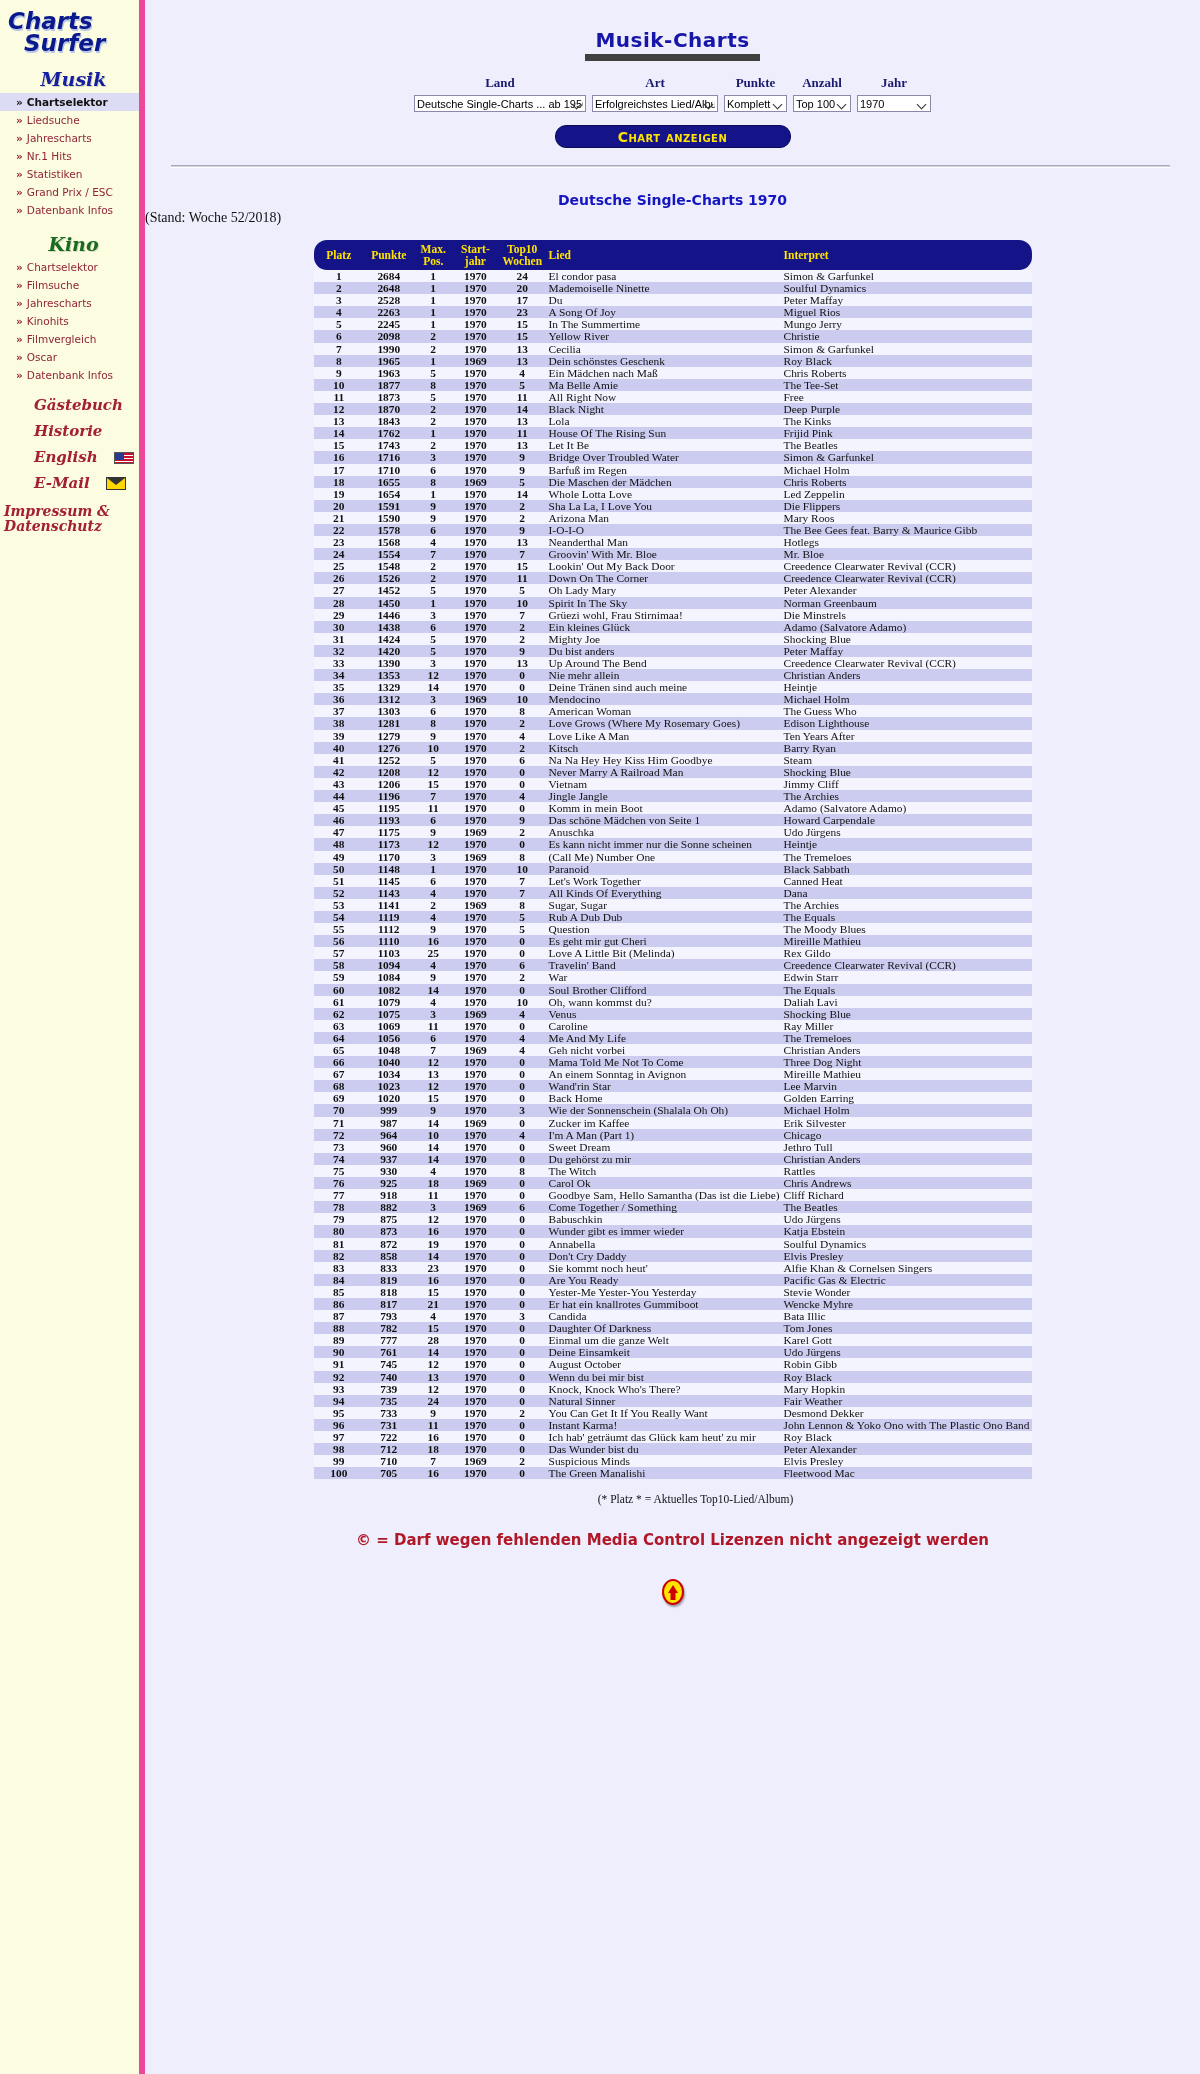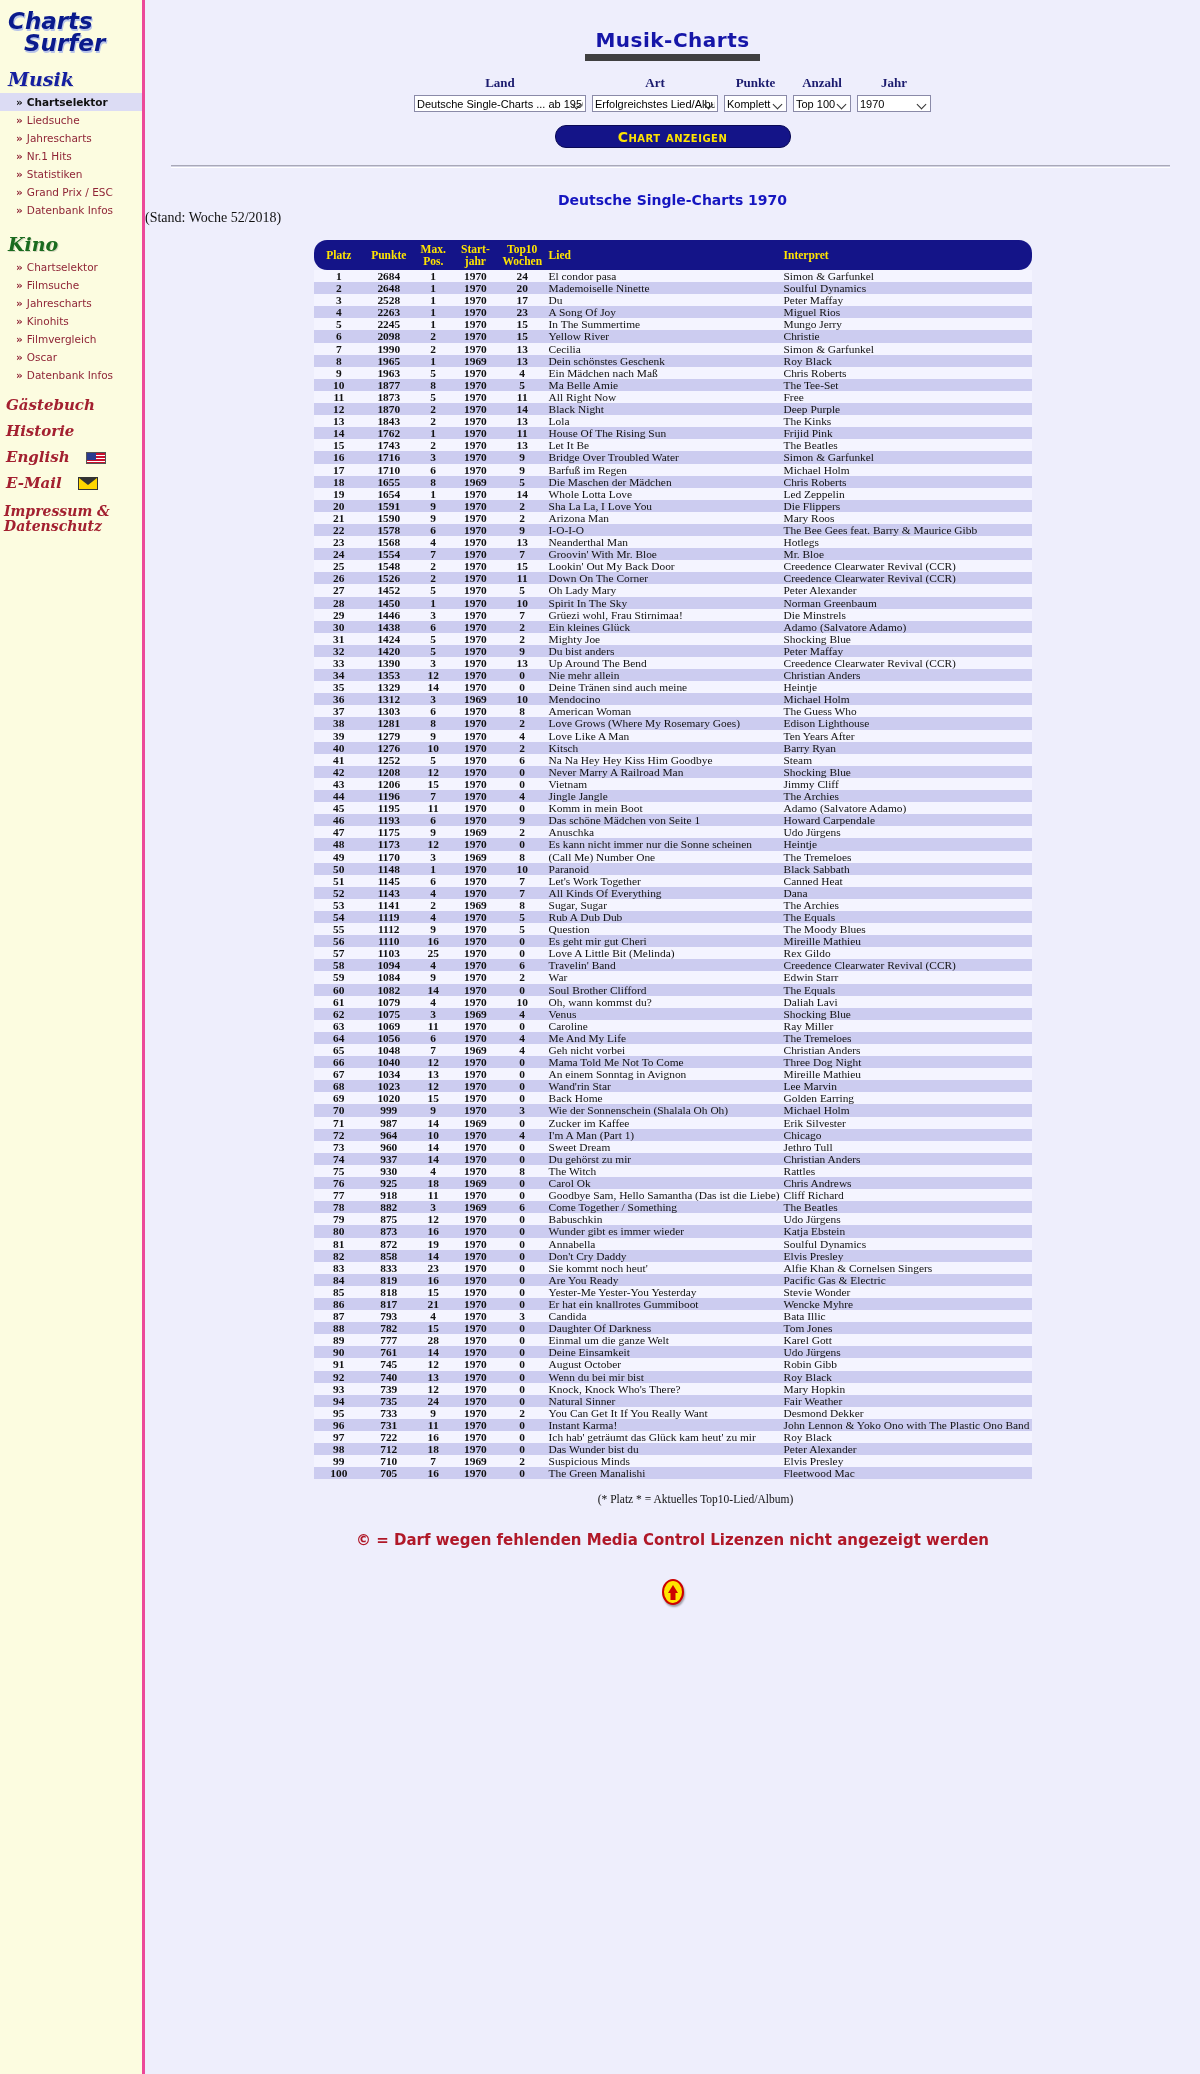--- a/index.html
+++ b/index.html
@@ -9,40 +9,41 @@
     background:#ffffff;
     font-family:"Liberation Serif", serif;
     font-size:12px;
   }
   #page { display:flex; width:1200px; height:2074px; }
 
   
   #sidebar {
     width:145px; min-width:145px;
     background:#fcfce0;
-    border-right:3px solid #ec4899;
+    border-right:6px solid #ec4899;
     padding:6px 0 0 0;
     position:relative;
   }
   .logo {
     font-family:"DejaVu Sans", sans-serif;
     font-weight:bold; font-style:italic;
     font-size:23px; line-height:22px;
     color:#0a1a8c;
     padding:4px 0 0 8px;
     letter-spacing:0px;
     text-shadow:1px 2px 0 #b8c4e8;
   }
   .logo .l2 { padding-left:16px; display:block; }
   .sec-title {
     font-family:"DejaVu Serif", serif;
     font-weight:bold; font-style:italic;
     font-size:19px;
     padding:14px 0 3px 8px;
     text-shadow:1px 1px 0 #d8d8c0;
+    text-align:center;
   }
   .sec-musik { color:#151fa0; }
   .sec-kino  { color:#1a6b1f; }
   .nav-item {
     font-family:"DejaVu Sans", sans-serif;
     font-size:10.5px;
     color:#8f2436;
     padding:2px 2px 2px 16px;
     white-space:nowrap;
     line-height:14px;
@@ -55,20 +56,21 @@
   }
   .nav-item.active .arw { color:#101010; }
   .link-title {
     font-family:"DejaVu Serif", serif;
     font-weight:bold; font-style:italic;
     font-size:15px;
     color:#a32030;
     padding:13px 0 0 6px;
     line-height:17px;
     white-space:nowrap;
+    margin-left:28px;
   }
   .link-title.tight { padding-top:9px; }
   .link-row { display:flex; align-items:center; gap:16px;font-style:italic; }
   .flag {
     width:20px;height:12px;display:inline-block;position:relative;
     background:linear-gradient(to bottom,
       #c8102e 0 16.6%, #fff 16.6% 30%, #c8102e 30% 46%, #fff 46% 60%,
       #c8102e 60% 76%, #fff 76% 88%, #c8102e 88% 100%);
     border:1px solid #555;
   }

